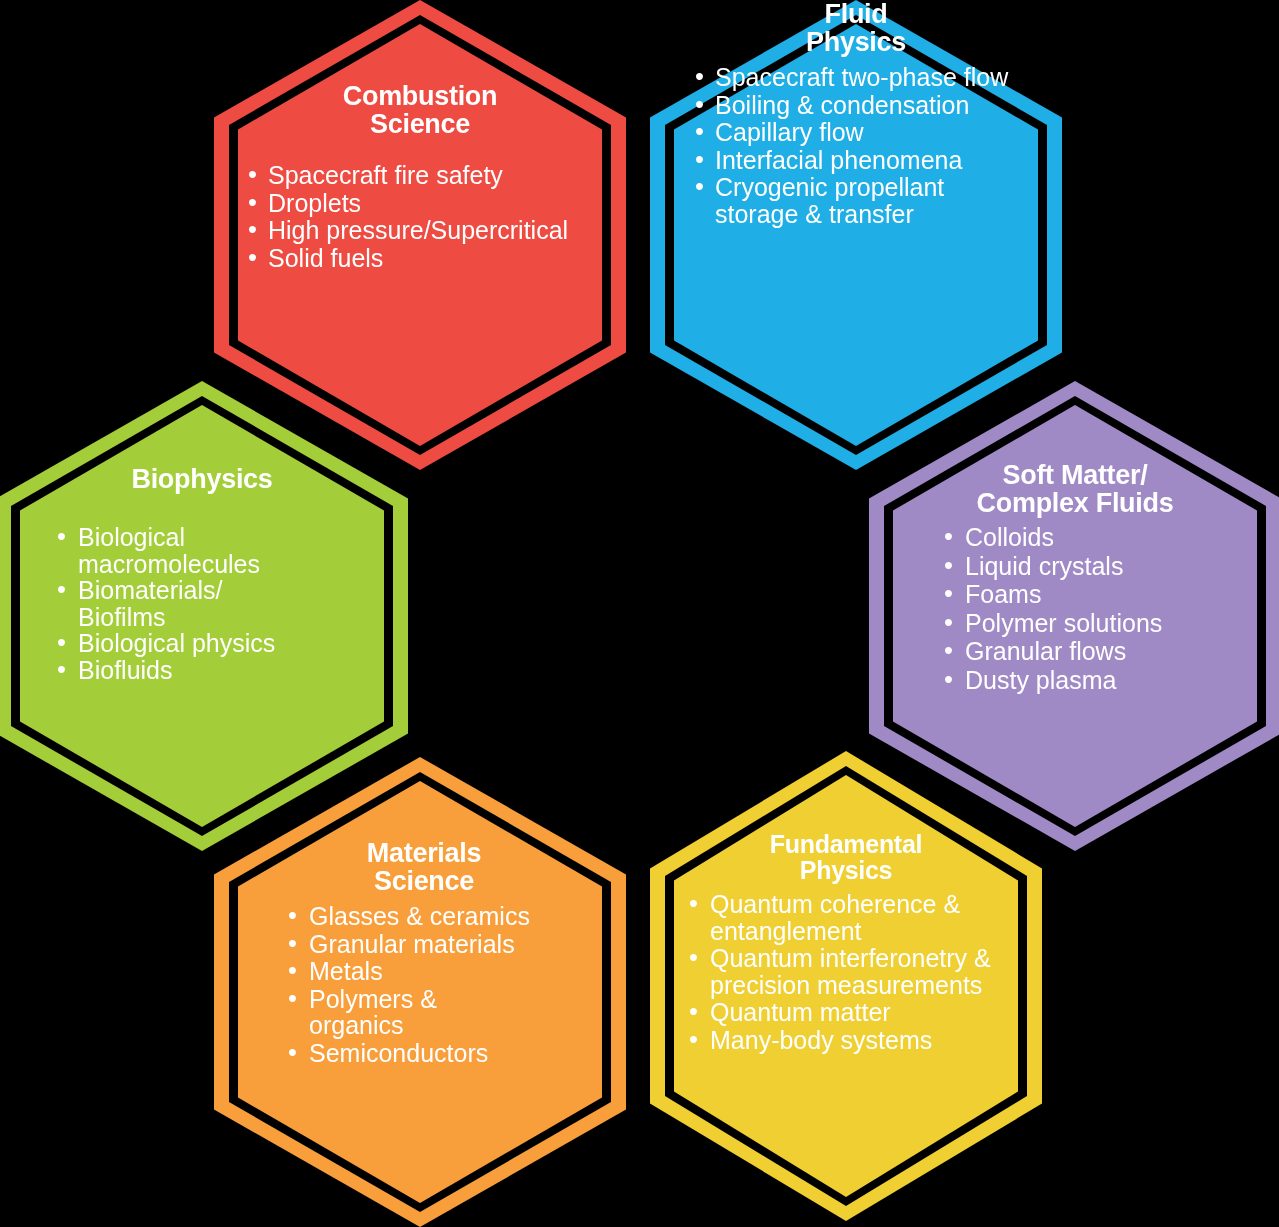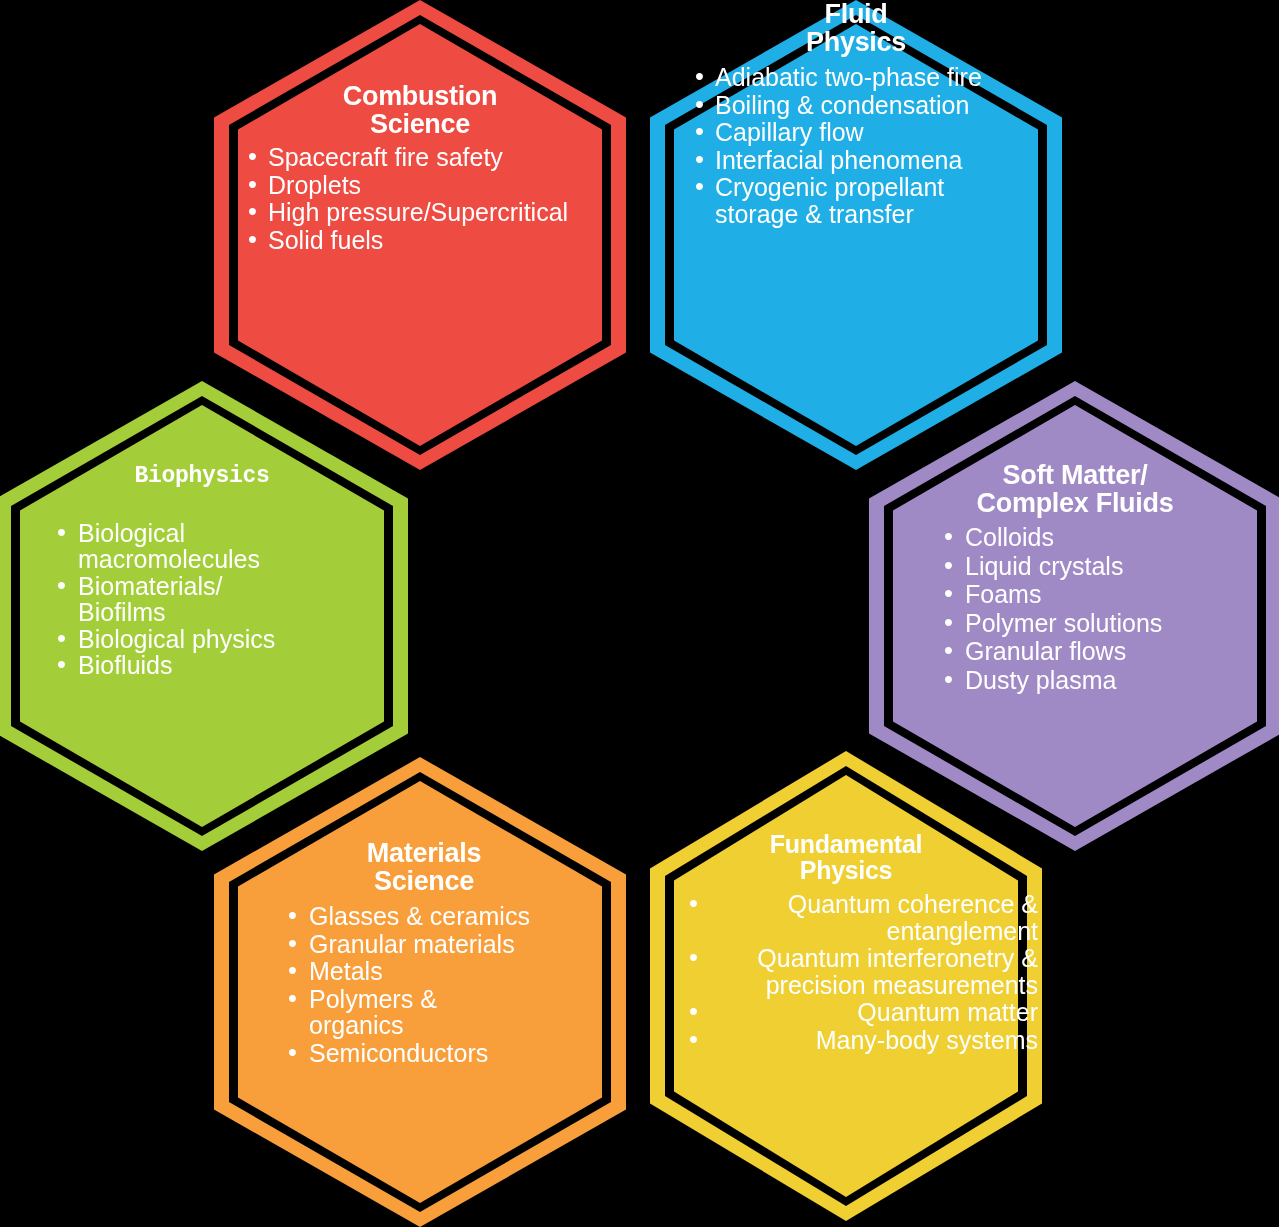--- a/index.html
+++ b/index.html
@@ -89,21 +89,21 @@
   }
 
   
   #hex-combustion {
     left: 214px; top: 0px; width: 412px; height: 470px;
   }
   #hex-combustion .hex-content { padding-top: 82px; }
   #hex-combustion .hex-title { font-size: 27px; }
   #hex-combustion .hex-list {
     font-size: 25px;
-    margin-top: 6px;
+    margin-top: 24px;
     width: 360px;
     padding-left: 14px;
   }
   #hex-combustion .hex-list li { padding-left: 21px; }
 
   
   #hex-fluid {
     left: 650px; top: 0px; width: 412px; height: 470px;
   }
   #hex-fluid .hex-content { }
@@ -114,21 +114,21 @@
     width: 348px;
     padding-left: 24px;
   }
   #hex-fluid .hex-list li { padding-left: 21px; }
 
   
   #hex-biophysics {
     left: -4px; top: 381px; width: 412px; height: 470px;
   }
   #hex-biophysics .hex-content { padding-top: 84px; }
-  #hex-biophysics .hex-title { font-size: 23px; font-family: Liberation Mono, monospace; }
+  #hex-biophysics .hex-title { font-size: 27px; }
   #hex-biophysics .hex-list {
     font-size: 25px;
     margin-top: 31px;
     width: 350px;
     padding-left: 58px;
   }
   #hex-biophysics .hex-list li { padding-left: 22px; margin-bottom: 0px; }
 
   
   #hex-softmatter {
@@ -163,21 +163,21 @@
     left: 650px; top: 751px; width: 392px; height: 470px;
   }
   #hex-fundamental .hex-content { padding-top: 80px; }
   #hex-fundamental .hex-title { font-size: 25px; }
   #hex-fundamental .hex-list {
     font-size: 25px;
     margin-top: 8px;
     width: 350px;
     padding-left: 34px;
   }
-  #hex-fundamental .hex-list li { padding-left: 22px; margin-bottom: 1px; text-align: right; }
+  #hex-fundamental .hex-list li { padding-left: 22px; margin-bottom: 1px; }
 </style>
 </head>
 <body>
 
 <div id="stage" style="background: rgb(0, 0, 0);">
 
   <div class="hex" id="hex-combustion">
     <div class="hex-outer" style="background: rgb(238, 75, 67);"></div>
     <div class="hex-gap"></div>
     <div class="hex-fill" style="background: rgb(238, 75, 67);"></div>
@@ -194,21 +194,21 @@
   </div>
 
   <div class="hex" id="hex-fluid">
     <div class="hex-outer" style="background: rgb(31, 174, 229);"></div>
     <div class="hex-gap"></div>
     <div class="hex-fill" style="background: rgb(31, 174, 229);"></div>
     <div class="hex-content">
       <div class="hex-title">Fluid
 Physics</div>
       <ul class="hex-list">
-          <li>Adiabatic two-phase fire</li>
+          <li>Spacecraft two-phase flow</li>
           <li>Boiling &amp; condensation</li>
           <li>Capillary flow</li>
           <li>Interfacial phenomena</li>
           <li>Cryogenic propellant
 storage &amp; transfer</li>
         </ul>
     </div>
   </div>
 
   <div class="hex" id="hex-biophysics">

